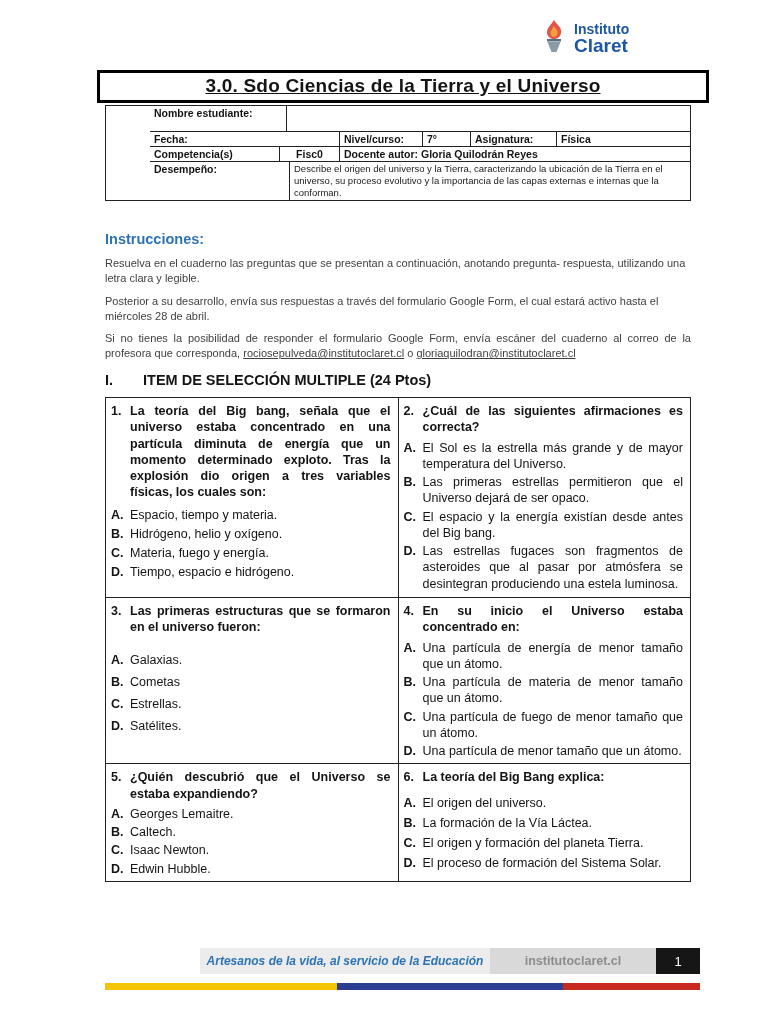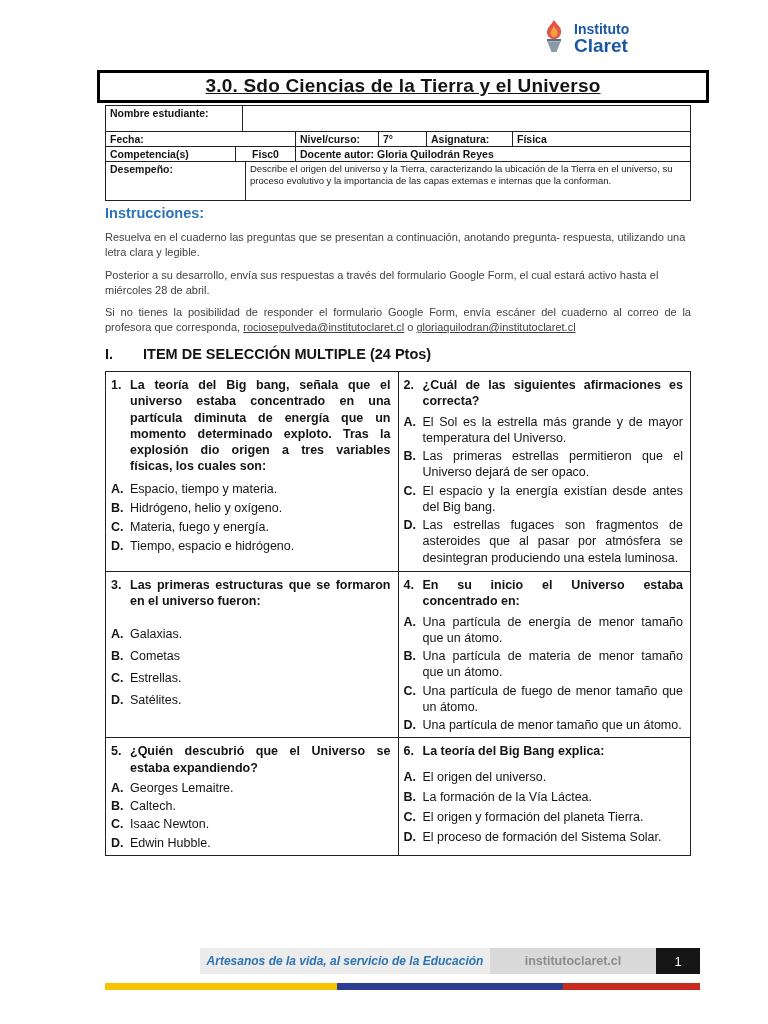--- a/index.html
+++ b/index.html
@@ -15,30 +15,30 @@
 
   
   .content{margin-left:105px;width:586px;}
 
   
   .title-box{margin-left:-8px;width:612px;margin-top:70px;border:3px solid #000;text-align:center;padding:2px 0 3px;}
   .title{font-size:19px;font-weight:bold;text-decoration:underline;color:#141414;letter-spacing:.2px;}
 
   
   .itable{margin-top:2px;border:1px solid #222;font-size:10.5px;color:#141414;}
-  .irow{display:flex;}
+  .irow{display:flex;margin-left:44px;}
   .irow:not(:last-child){border-bottom:1px solid #222;}
   .icell{padding:1px 4px;overflow:hidden;}
   .icell:not(:last-child){border-right:1px solid #222;}
   .lbl{font-weight:bold;}
   .val{font-weight:bold;}
   .desc{font-weight:normal;font-size:9.5px;line-height:1.25;color:#1a1a1a;}
 
   
-  .instr-heading{margin-top:4px;color:#2E74B5;font-weight:bold;font-size:14.5px;}
+  .instr-heading{margin-top:30px;color:#2E74B5;font-weight:bold;font-size:14.5px;}
   .bodytext{margin-top:8px;font-size:11px;line-height:1.35;color:#3F3F3F;text-align:left;}
   .para-block{margin-top:9px;}
   .justify{text-align:justify;}
   .email-link{color:#3F3F3F;text-decoration:underline;}
 
   
   .section-heading{margin-top:11px;font-size:14.5px;font-weight:bold;color:#141414;}
   .numeral{display:inline-block;width:38px;}
   .intro{margin-top:9px;font-size:13px;line-height:1.35;color:#3F3F3F;}
   .intro b{color:#2b2b2b;}

